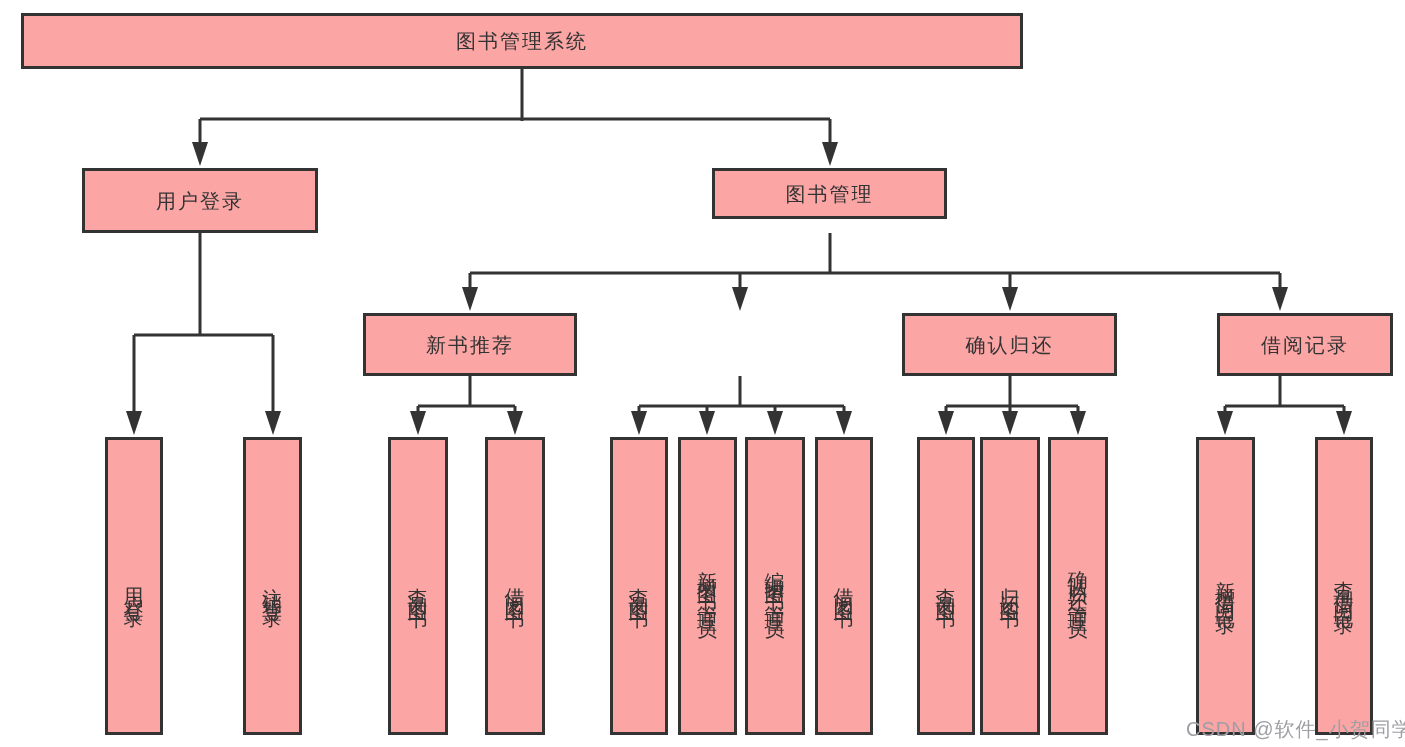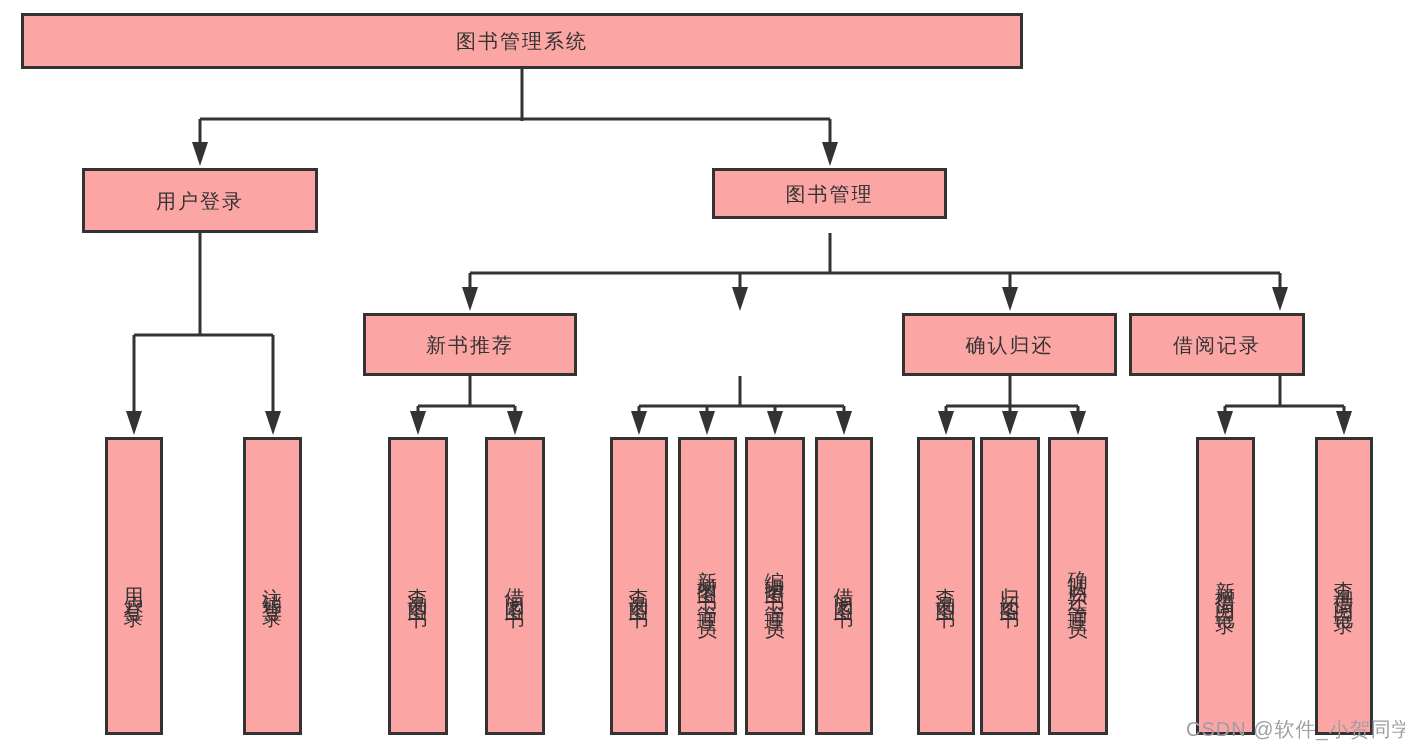--- a/index.html
+++ b/index.html
@@ -121,21 +121,21 @@
   <div class="node" style="left:712px;top:168px;width:235px;height:51px">
     <span>图书管理</span>
   </div>
 
   <div class="node" style="left:363px;top:313px;width:214px;height:63px">
     <span>新书推荐</span>
   </div>
   <div class="node" style="left:902px;top:313px;width:215px;height:63px">
     <span>确认归还</span>
   </div>
-  <div class="node" style="left:1129px;top:313px;width:176px;height:63px">
+  <div class="node" style="left:1217px;top:313px;width:176px;height:63px">
     <span>借阅记录</span>
   </div>
 
   <div class="node v" style="left:105px;top:437px;width:58px;height:298px">
     <span>用户登录</span>
   </div>
   <div class="node v" style="left:243px;top:437px;width:59px;height:298px">
     <span>注销登录</span>
   </div>
   <div class="node v" style="left:388px;top:437px;width:60px;height:298px">

